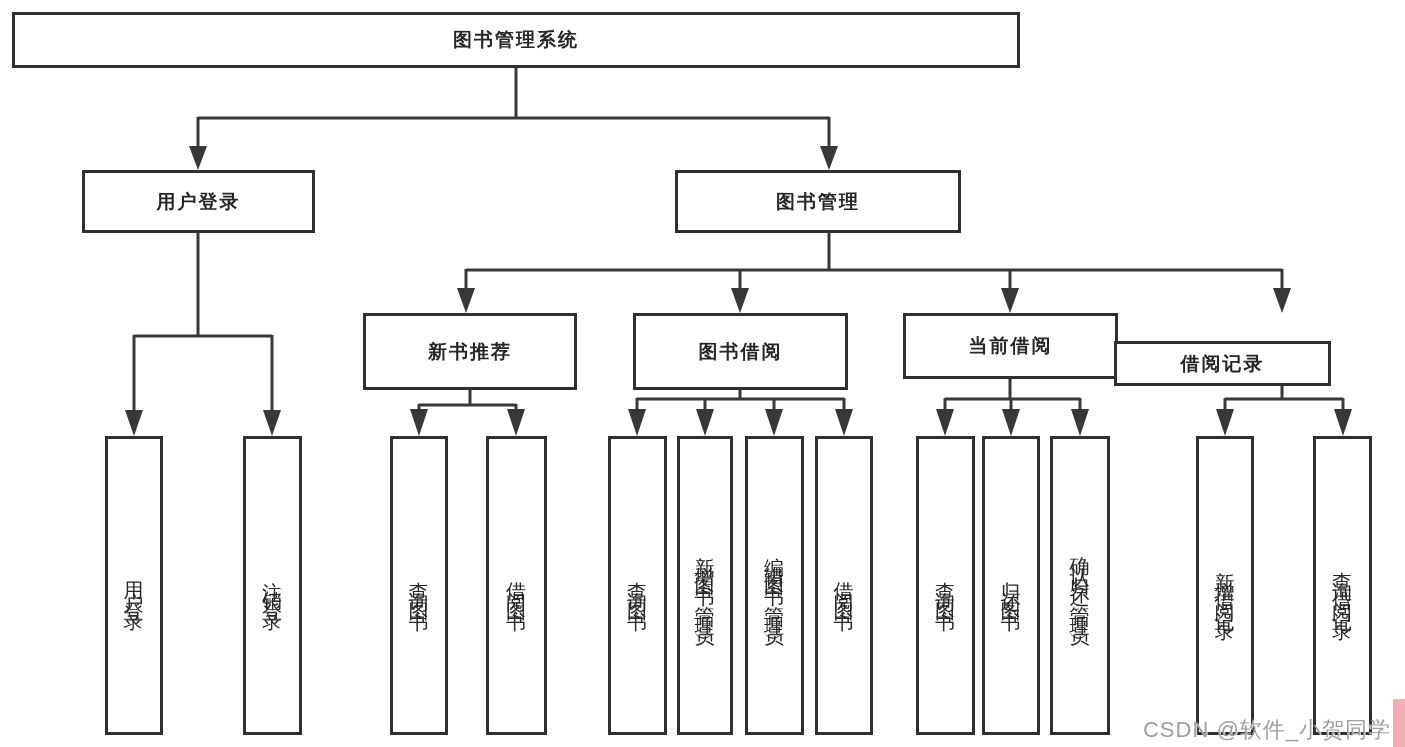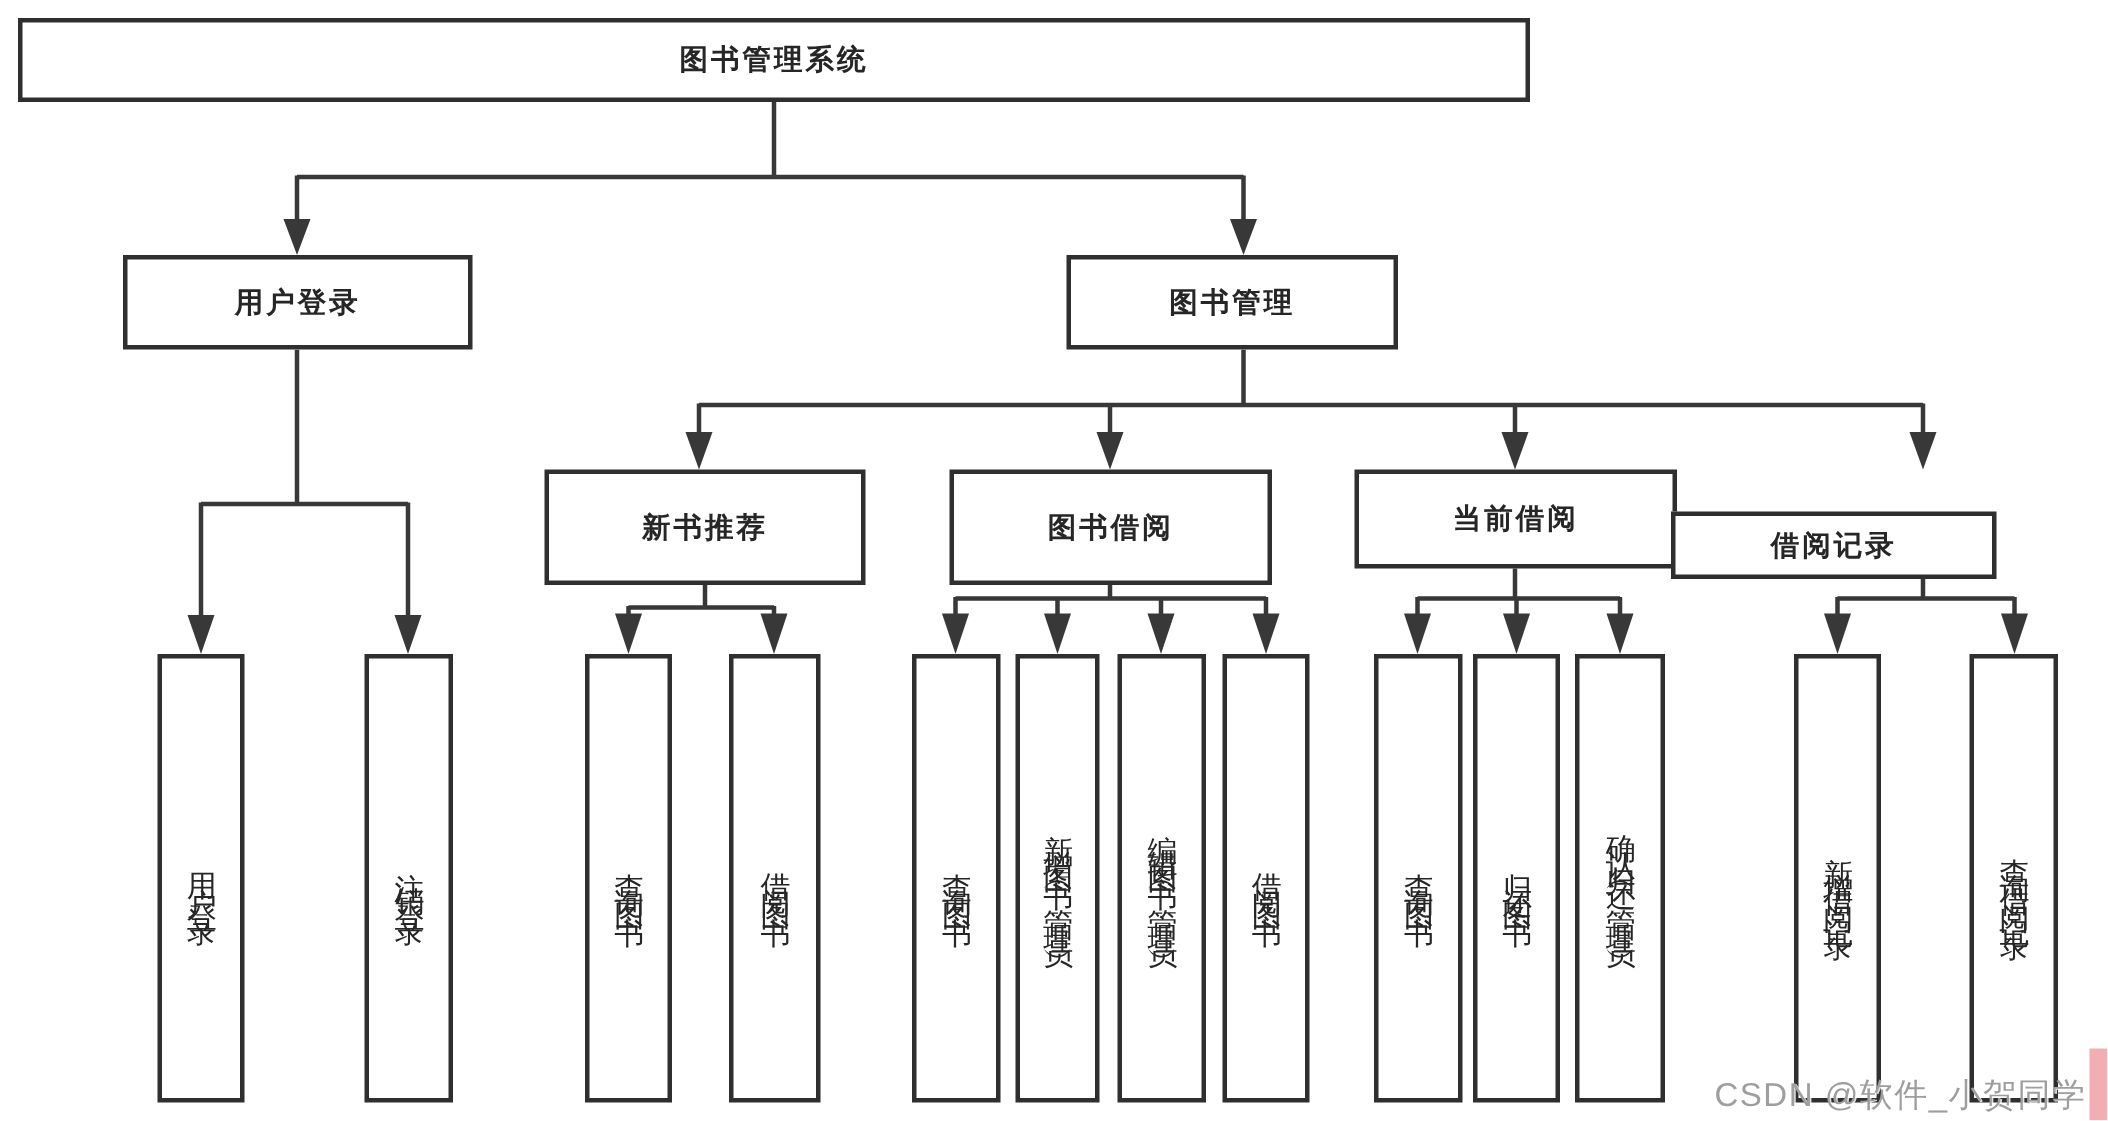--- a/index.html
+++ b/index.html
@@ -92,21 +92,21 @@
     <polygon points="1334,409 1352,409 1343,436"></polygon>
   </svg>
 
   <div class="node" style="left:12px;top:12px;width:1008px;height:56px;">
     <span class="label">图书管理系统</span>
   </div>
 
   <div class="node" style="left:82px;top:170px;width:233px;height:63px;">
     <span class="label">用户登录</span>
   </div>
-  <div class="node" style="left:711px;top:170px;width:221px;height:63px;">
+  <div class="node" style="left:675px;top:170px;width:286px;height:63px;">
     <span class="label">图书管理</span>
   </div>
 
   <div class="node" style="left:363px;top:313px;width:214px;height:77px;">
     <span class="label">新书推荐</span>
   </div>
   <div class="node" style="left:633px;top:313px;width:215px;height:77px;justify-content:center;">
     <span class="label">图书借阅</span>
   </div>
   <div class="node" style="left:903px;top:313px;width:215px;height:66px;">

